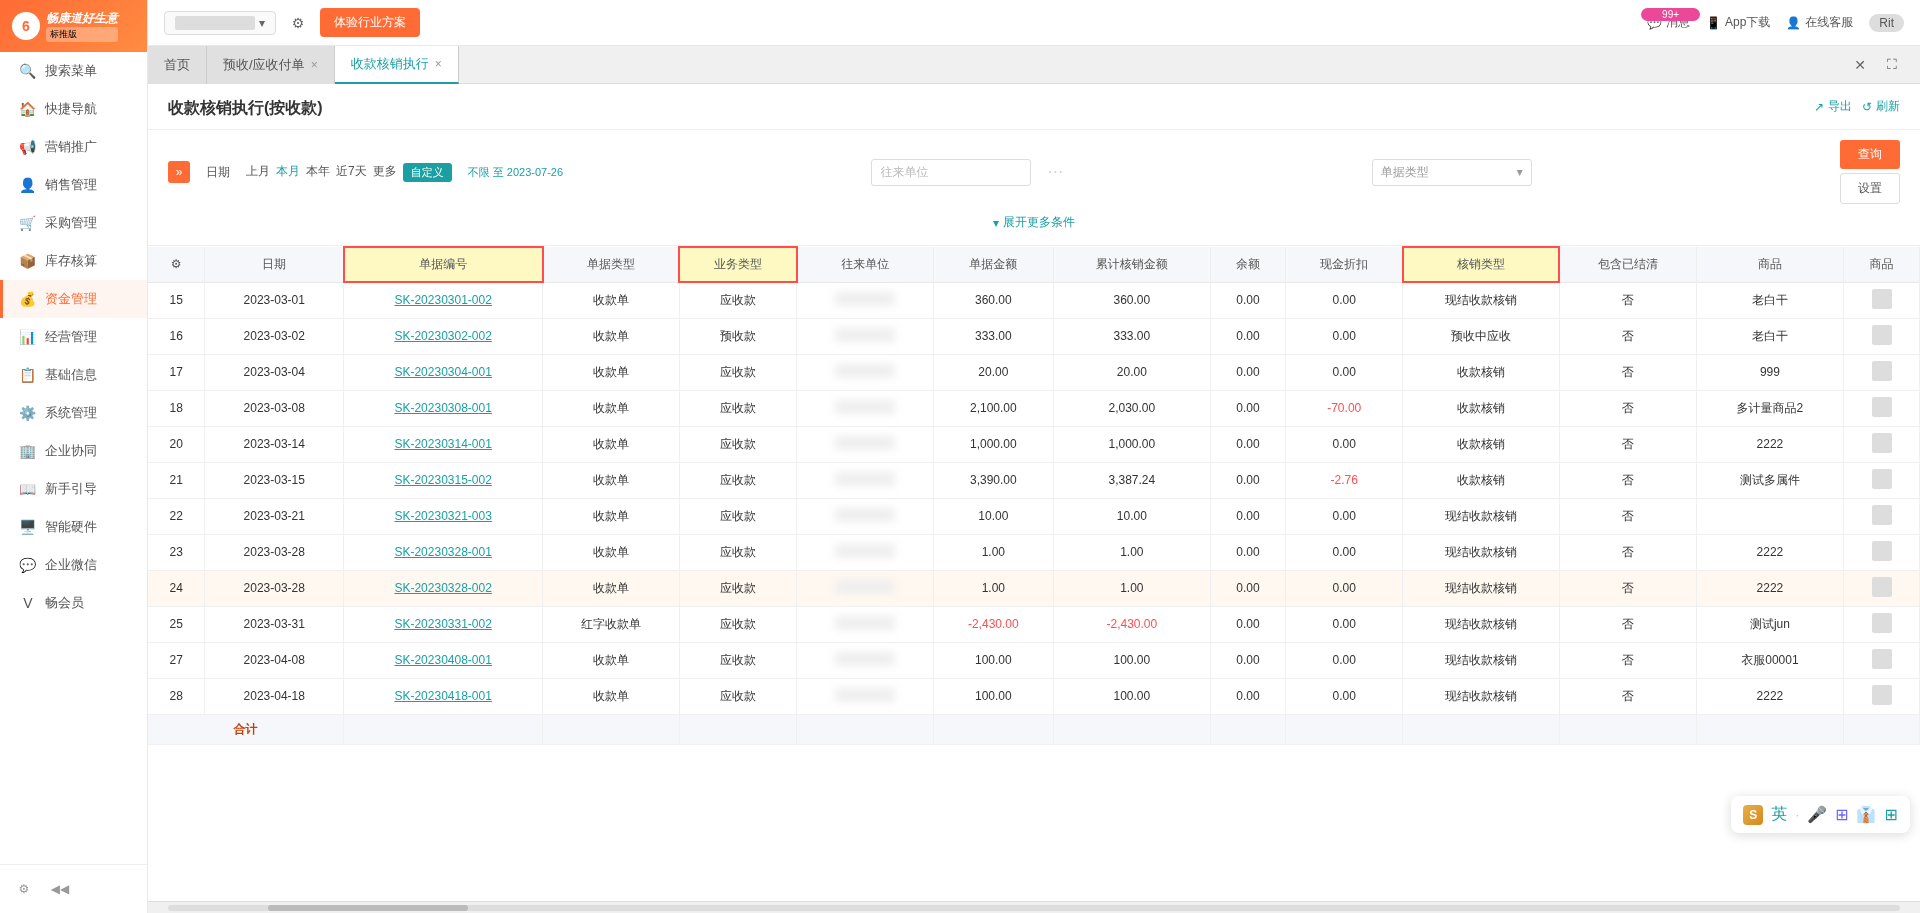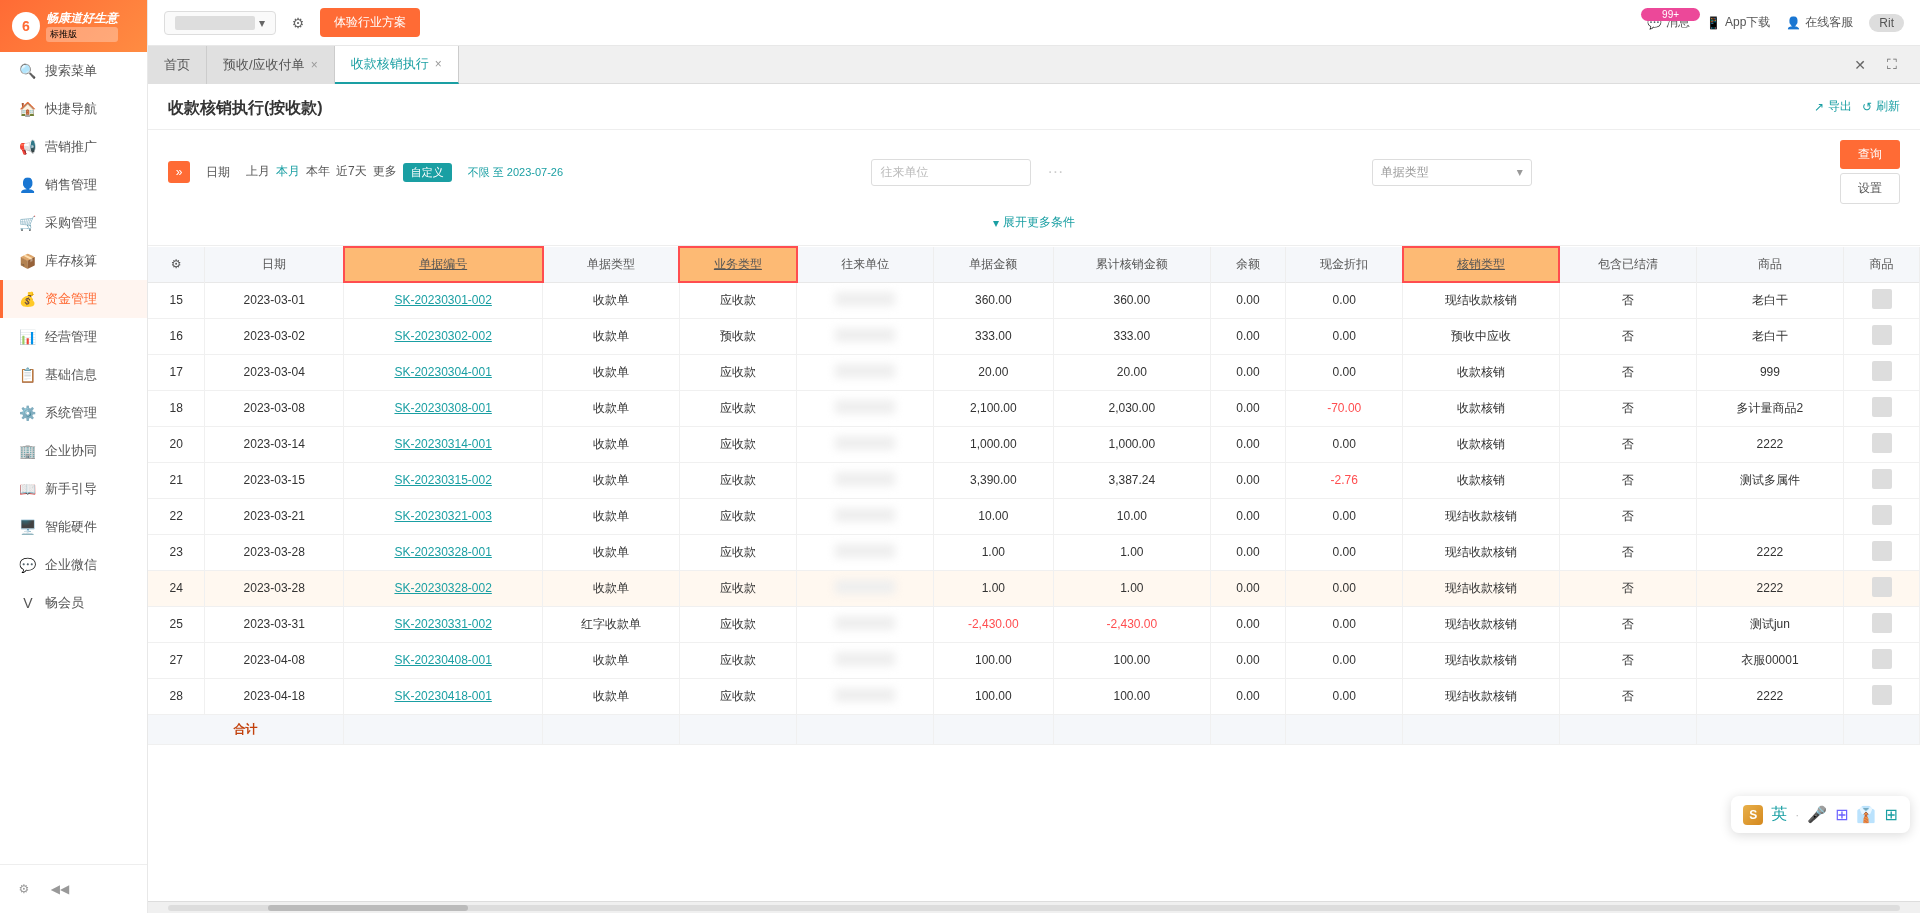--- a/index.html
+++ b/index.html
@@ -73,21 +73,21 @@
     thead tr { background: #f5f7fa; border-bottom: 1px solid #e8e8e8; }
     th { padding: 8px 10px; text-align: center; color: #555; font-weight: normal; border-right: 1px solid #eee; white-space: nowrap; font-size: 12px; }
     td { padding: 6px 10px; text-align: center; border-bottom: 1px solid #f0f0f0; border-right: 1px solid #f0f0f0; color: #333; white-space: nowrap; }
     tr.active-row { background: #fff8f0; }
     .link-cell { color: #1a9fa3; cursor: pointer; text-decoration: underline; }
     .negative-val { color: #ff4d4f; }
     .blur-cell { filter: blur(4px); background: #eee; border-radius: 3px; display: inline-block; width: 60px; height: 14px; }
     .footer-row td { background: #f5f7fa; font-weight: bold; color: #c2410c; }
 
     
-    .th-red { border: 2px solid #ff4d4f !important; background: #fdba74; text-decoration: underline; }
+    .th-red { border: 2px solid #ff4d4f !important; background: #fef9c3; }
 
     .scrollbar-area { height: 12px; background: #f0f0f0; border-top: 1px solid #ddd; display: flex; align-items: center; padding: 0 20px; }
     .scrollbar-track { flex: 1; height: 6px; background: #ddd; border-radius: 3px; position: relative; }
     .scrollbar-thumb { width: 200px; height: 6px; background: #bbb; border-radius: 3px; position: absolute; left: 100px; }
     .floating-toolbar { position: fixed; bottom: 80px; right: 10px; background: #fff; border-radius: 8px; box-shadow: 0 2px 12px rgba(0,0,0,0.15); padding: 8px 12px; display: flex; align-items: center; gap: 8px; z-index: 100; }
     .ft-logo { background: linear-gradient(135deg, #e8b04a, #d4881e); color: #fff; font-weight: bold; padding: 3px 6px; border-radius: 4px; font-size: 12px; }
     .ft-icon { color: #1a9fa3; font-size: 16px; cursor: pointer; }
     .ft-icon-grid { color: #6c63ff; font-size: 16px; cursor: pointer; }
     .ft-icon-shirt { color: #1a9fa3; font-size: 16px; cursor: pointer; }
     .ft-icon-app { color: #1a9fa3; font-size: 16px; cursor: pointer; }

